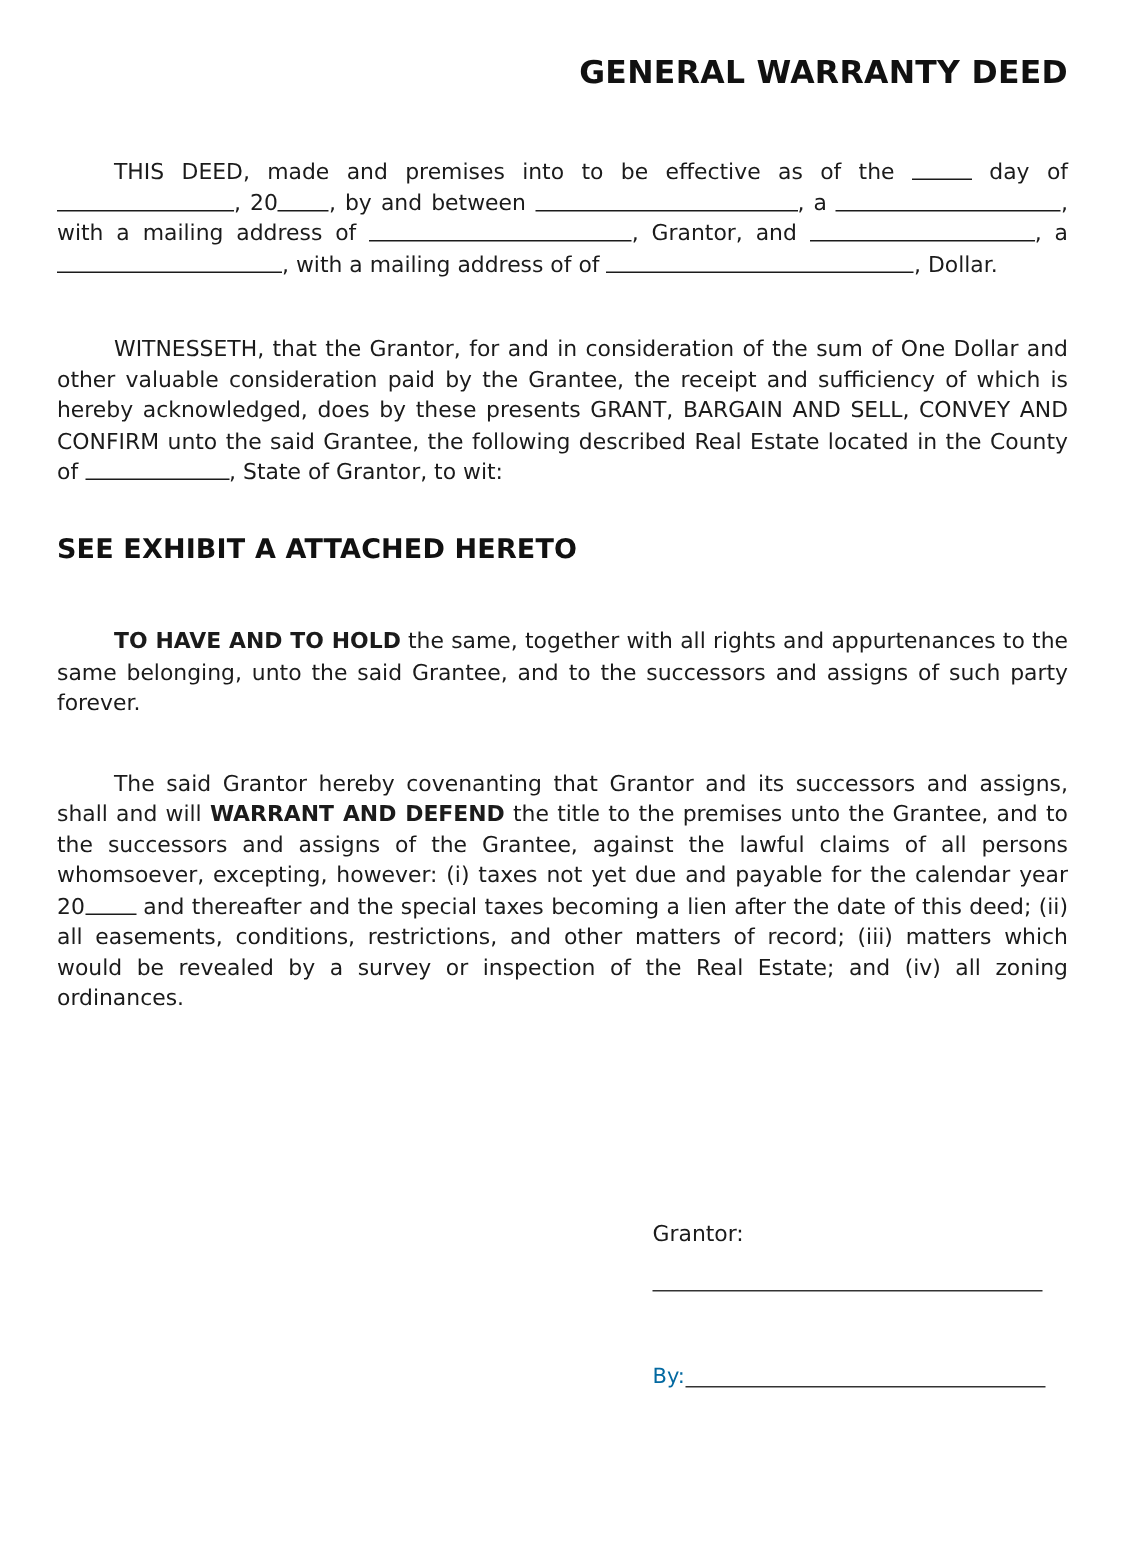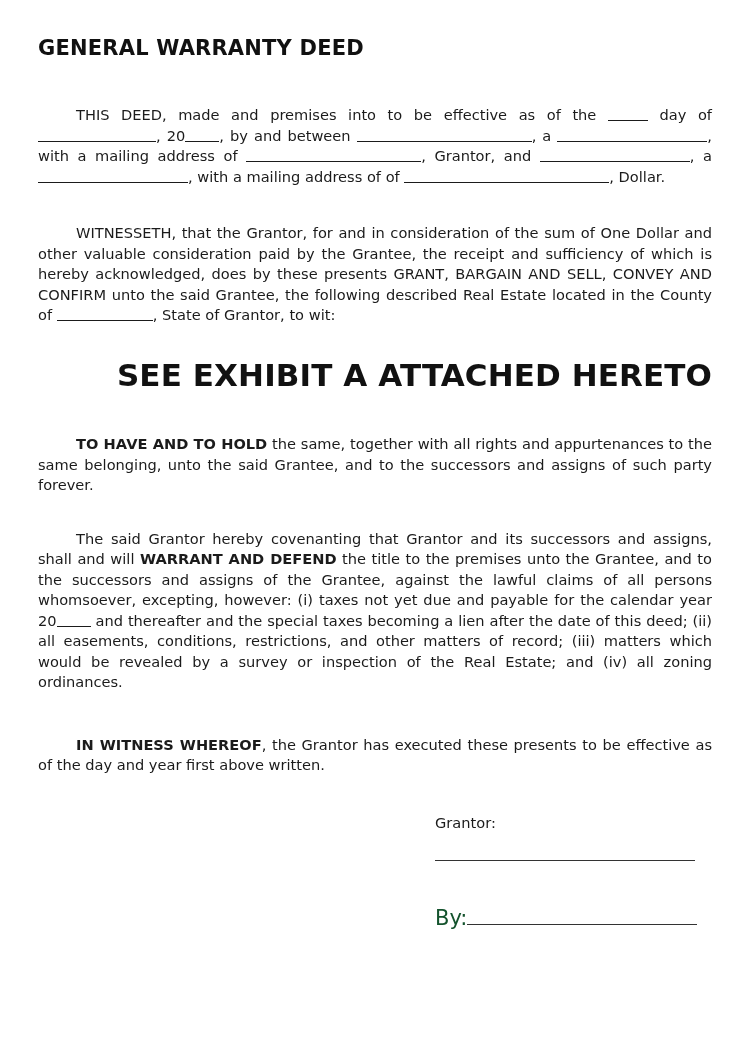--- a/index.html
+++ b/index.html
@@ -22,31 +22,31 @@
   }
   .doc {
     position: absolute;
     left: 38px;
     top: 0;
     width: 674px;
   }
 
   
   .doc-title {
-    text-align: left;
+    text-align: right;
     font-size: 21px;
     font-weight: bold;
     letter-spacing: 0.2px;
     color: #111111;
     margin: 36px 0 0 0;
     line-height: 1.2;
   }
   .exhibit-heading {
-    text-align: right;
-    font-size: 31px;
+    text-align: left;
+    font-size: 18px;
     font-weight: bold;
     letter-spacing: 0.1px;
     color: #111111;
     margin: 0;
     line-height: 1.25;
   }
 
   
   .para {
     font-size: 14.6px;
@@ -111,22 +111,22 @@
     margin-top: 47px;
   }
   .sig-field {
     display: flex;
     align-items: flex-end;
     line-height: 20px;
     margin-bottom: 2px;
     white-space: nowrap;
   }
   .sig-field-label {
-    font-size: 21px;
-    color: #14532d;
+    font-size: 14px;
+    color: #0369a1;
   }
   .sig-field-rule {
     flex: 1 1 auto;
     border-bottom: 1.6px solid #333333;
     height: 1px;
     margin-bottom: 3px;
   }
 
   
   .footer-brand {
@@ -177,21 +177,20 @@
     <div class="gap-4"></div>
 
     <p class="para indent"><b>TO HAVE AND TO HOLD</b><span> the same, together with all rights and appurtenances to the same belonging, unto the said Grantee, and to the successors and assigns of such party forever.</span></p>
 
     <div class="gap-5"></div>
 
     <p class="para indent"><span>The said Grantor hereby covenanting that Grantor and its successors and assigns, shall and will </span><b>WARRANT AND DEFEND</b><span> the title to the premises unto the Grantee, and to the successors and assigns of the Grantee, against the lawful claims of all persons whomsoever, excepting, however: (i) taxes not yet due and payable for the calendar year 20</span><span class="blank b-xs"></span><span> and thereafter and the special taxes becoming a lien after the date of this deed; (ii) all easements, conditions, restrictions, and other matters of record; (iii) matters which would be revealed by a survey or inspection of the Real Estate; and (iv) all zoning ordinances.</span></p>
 
     <div class="gap-6"></div>
 
-    <p class="para indent"><b>IN WITNESS WHEREOF</b><span>, the Grantor has executed these presents to be effective as of the day and year first above written.</span></p>
 
   </div>
 
   <div class="signature-block">
     <div class="sig-grantor-label">Grantor:</div>
 
     <div class="sig-line"></div>
 
     <div class="sig-fields">
       <div class="sig-field">

